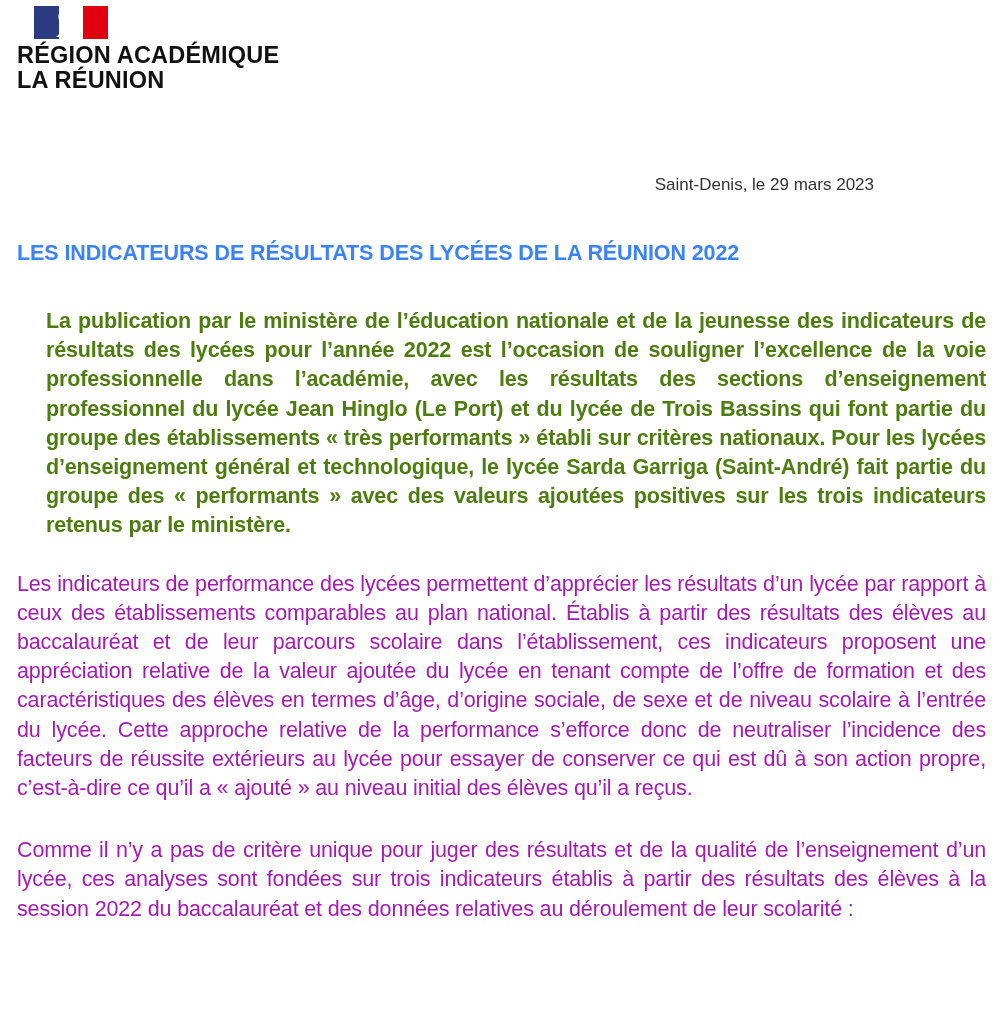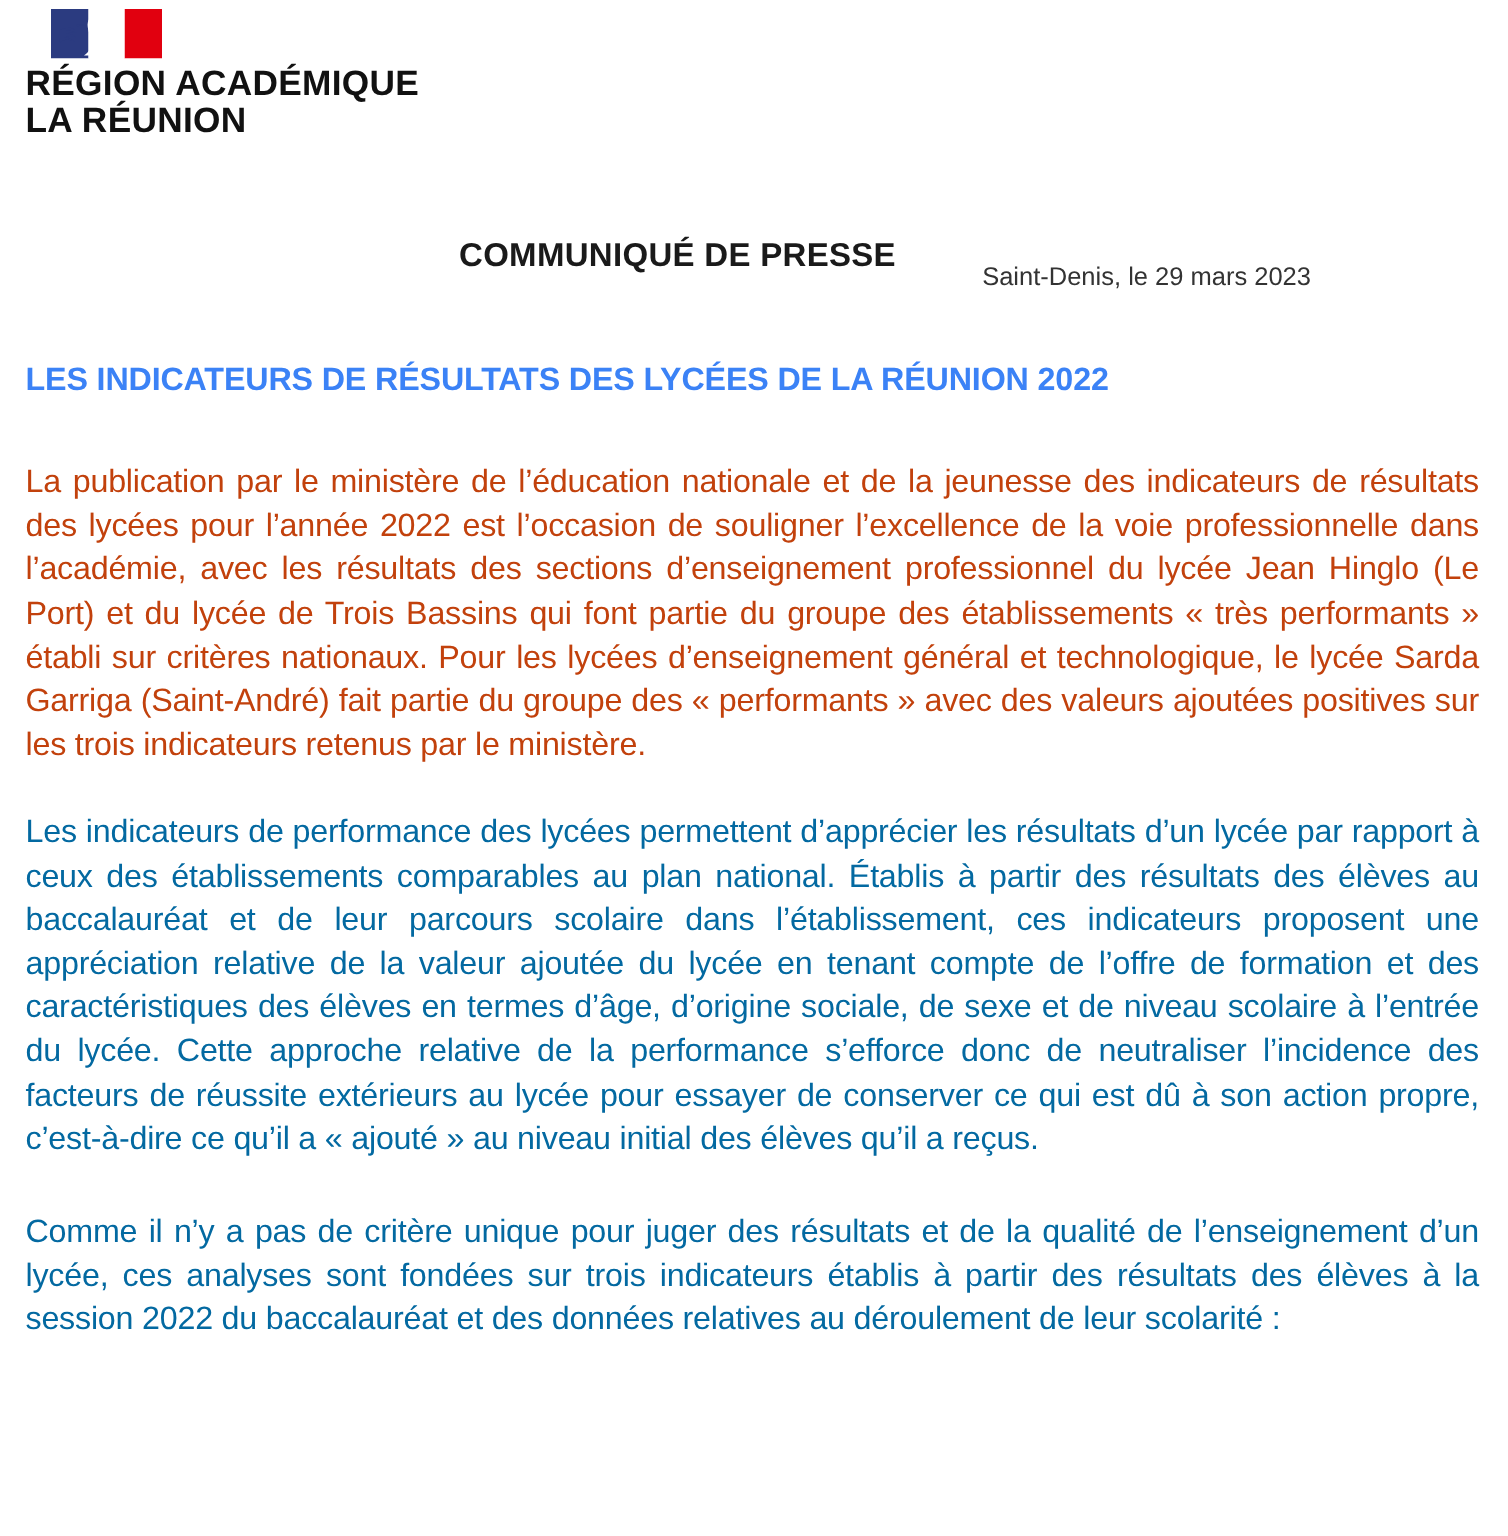--- a/index.html
+++ b/index.html
@@ -122,27 +122,28 @@
     letter-spacing: -0.1px;
     color: #3b82f6;
     margin: 0 0 41px 0;
   }
   p.para {
     margin: 0 0 33px 0;
     font-size: 21.5px;
     line-height: 29.2px;
     text-align: justify;
     text-justify: inter-word;
-    color: #0369a1;
+    color: #a21caf;
     letter-spacing: -0.15px;
   }
   p.para.lead {
-    font-weight: normal;
-    color: #c2410c;
+    font-weight: bold;
+    color: #4d7c0f;
     margin-bottom: 29px;
+    margin-left: 29px;
   }
   p.para:last-child { margin-bottom: 13px; }
 </style>
 </head>
 <body>
 
 <div class="page">
 
   <div class="logo-block">
 
@@ -161,21 +162,20 @@
         <g fill="#e1000f">
           <path d="M55 3 C51.5 5 49.6 9 50 13.2 C50.4 17 52.6 20 52.6 23 C52.6 26.6 50.6 29.4 48 31 L70 31 L70 3 Z" opacity="0"></path>
         </g>
       </svg>
     </div>
 
     <div class="logo-title">RÉGION ACADÉMIQUE
 LA RÉUNION</div>
   </div>
 
-  <div class="press-title">COMMUNIQUÉ DE PRESSE</div>
   <div class="dateline">Saint-Denis, le 29 mars 2023</div>
 
   <div class="content">
     <h1 class="doc-title">LES INDICATEURS DE RÉSULTATS DES LYCÉES DE LA RÉUNION 2022</h1>
     <p class="para lead">La publication par le ministère de l’éducation nationale et de la jeunesse des indicateurs de résultats des lycées pour l’année 2022 est l’occasion de souligner l’excellence de la voie professionnelle dans l’académie, avec les résultats des sections d’enseignement professionnel du lycée Jean Hinglo (Le Port) et du lycée de Trois Bassins qui font partie du groupe des établissements « très performants » établi sur critères nationaux. Pour les lycées d’enseignement général et technologique, le lycée Sarda Garriga (Saint-André) fait partie du groupe des « performants » avec des valeurs ajoutées positives sur les trois indicateurs retenus par le ministère.</p>
     <p class="para">Les indicateurs de performance des lycées permettent d’apprécier les résultats d’un lycée par rapport à ceux des établissements comparables au plan national. Établis à partir des résultats des élèves au baccalauréat et de leur parcours scolaire dans l’établissement, ces indicateurs proposent une appréciation relative de la valeur ajoutée du lycée en tenant compte de l’offre de formation et des caractéristiques des élèves en termes d’âge, d’origine sociale, de sexe et de niveau scolaire à l’entrée du lycée. Cette approche relative de la performance s’efforce donc de neutraliser l’incidence des facteurs de réussite extérieurs au lycée pour essayer de conserver ce qui est dû à son action propre, c’est-à-dire ce qu’il a « ajouté » au niveau initial des élèves qu’il a reçus.</p>
     <p class="para">Comme il n’y a pas de critère unique pour juger des résultats et de la qualité de l’enseignement d’un lycée, ces analyses sont fondées sur trois indicateurs établis à partir des résultats des élèves à la session 2022 du baccalauréat et des données relatives au déroulement de leur scolarité :</p>
   </div>
 
 </div>

